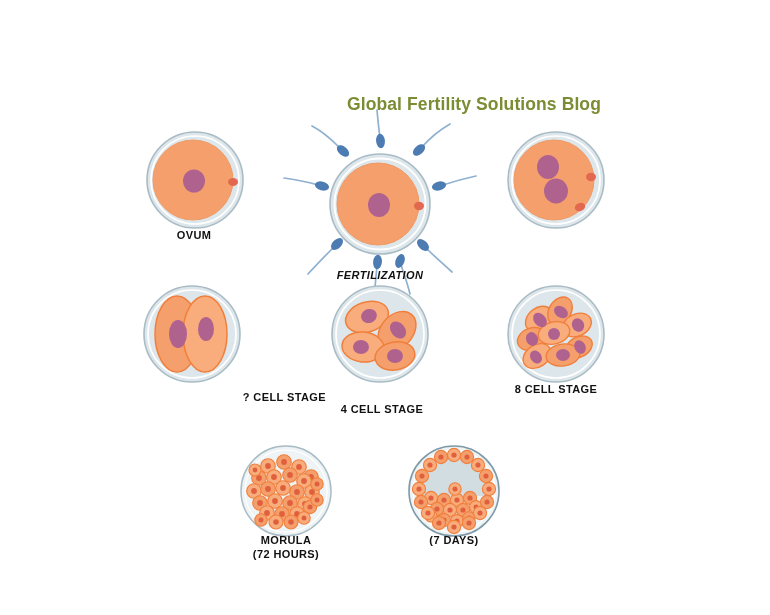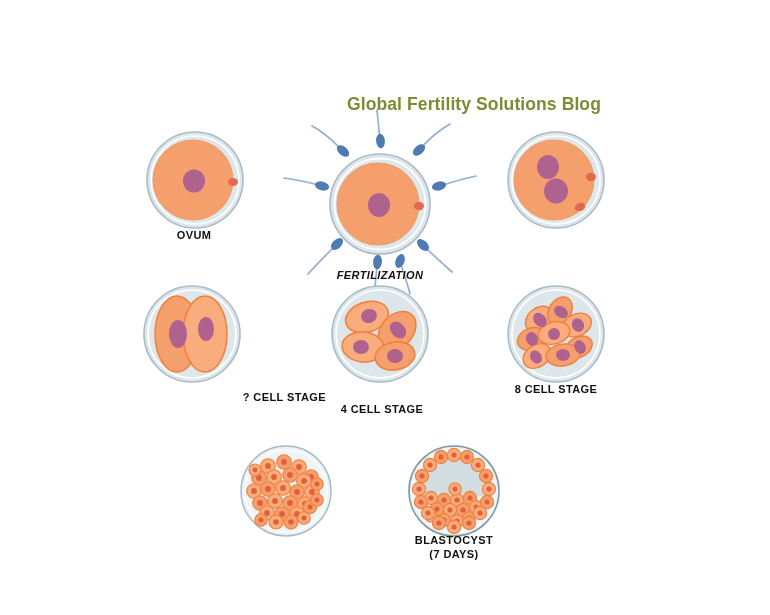--- a/index.html
+++ b/index.html
@@ -324,20 +324,24 @@
             <circle cx="16" cy="26" r="6" fill="#f9ad7c" stroke="#f07f3c" stroke-width="1.1"></circle>
             <circle cx="16" cy="26" r="2.4" fill="#e0603e"></circle>
           </g>
         <g>
             <circle cx="78" cy="56" r="6.2" fill="#f5a06c" stroke="#f07f3c" stroke-width="1.1"></circle>
             <circle cx="78" cy="56" r="2.5" fill="#e0603e"></circle>
           </g>
       </g>
     </svg>
   </div>
+  <div class="stage-label" style="left:206px; top:533px; width:160px;">
+    <span>MORULA</span>
+    <span>(72 HOURS)</span>
+  </div>
 
   <div class="stage" style="left:407px; top:444px;">
     <svg width="94" height="94" viewBox="0 0 94 94">
       <circle cx="47" cy="47" r="45" fill="#eef3f5" stroke="#7e9aa8" stroke-width="1.6"></circle>
       <circle cx="47" cy="47" r="41" fill="#eef3f5" stroke="#ffffff" stroke-width="1.2"></circle>
 
       <path d="M14 52 C14 28 30 14 47 14 C64 14 80 28 80 52 Z" fill="#d2dde2"></path>
 
       <g>
         <g>
@@ -456,17 +460,16 @@
             <circle cx="32" cy="79" r="2.6" fill="#e0603e"></circle>
           </g>
         <g>
             <circle cx="47" cy="83" r="6.6" fill="#f9ad7c" stroke="#f07f3c" stroke-width="1.1"></circle>
             <circle cx="47" cy="83" r="2.6" fill="#e0603e"></circle>
           </g>
       </g>
     </svg>
   </div>
   <div class="stage-label" style="left:374px; top:533px; width:160px;">
-    <span>BLASTOCYST</span>
     <span>(7 DAYS)</span>
   </div>
 
 </div>
 
 </body></html>

